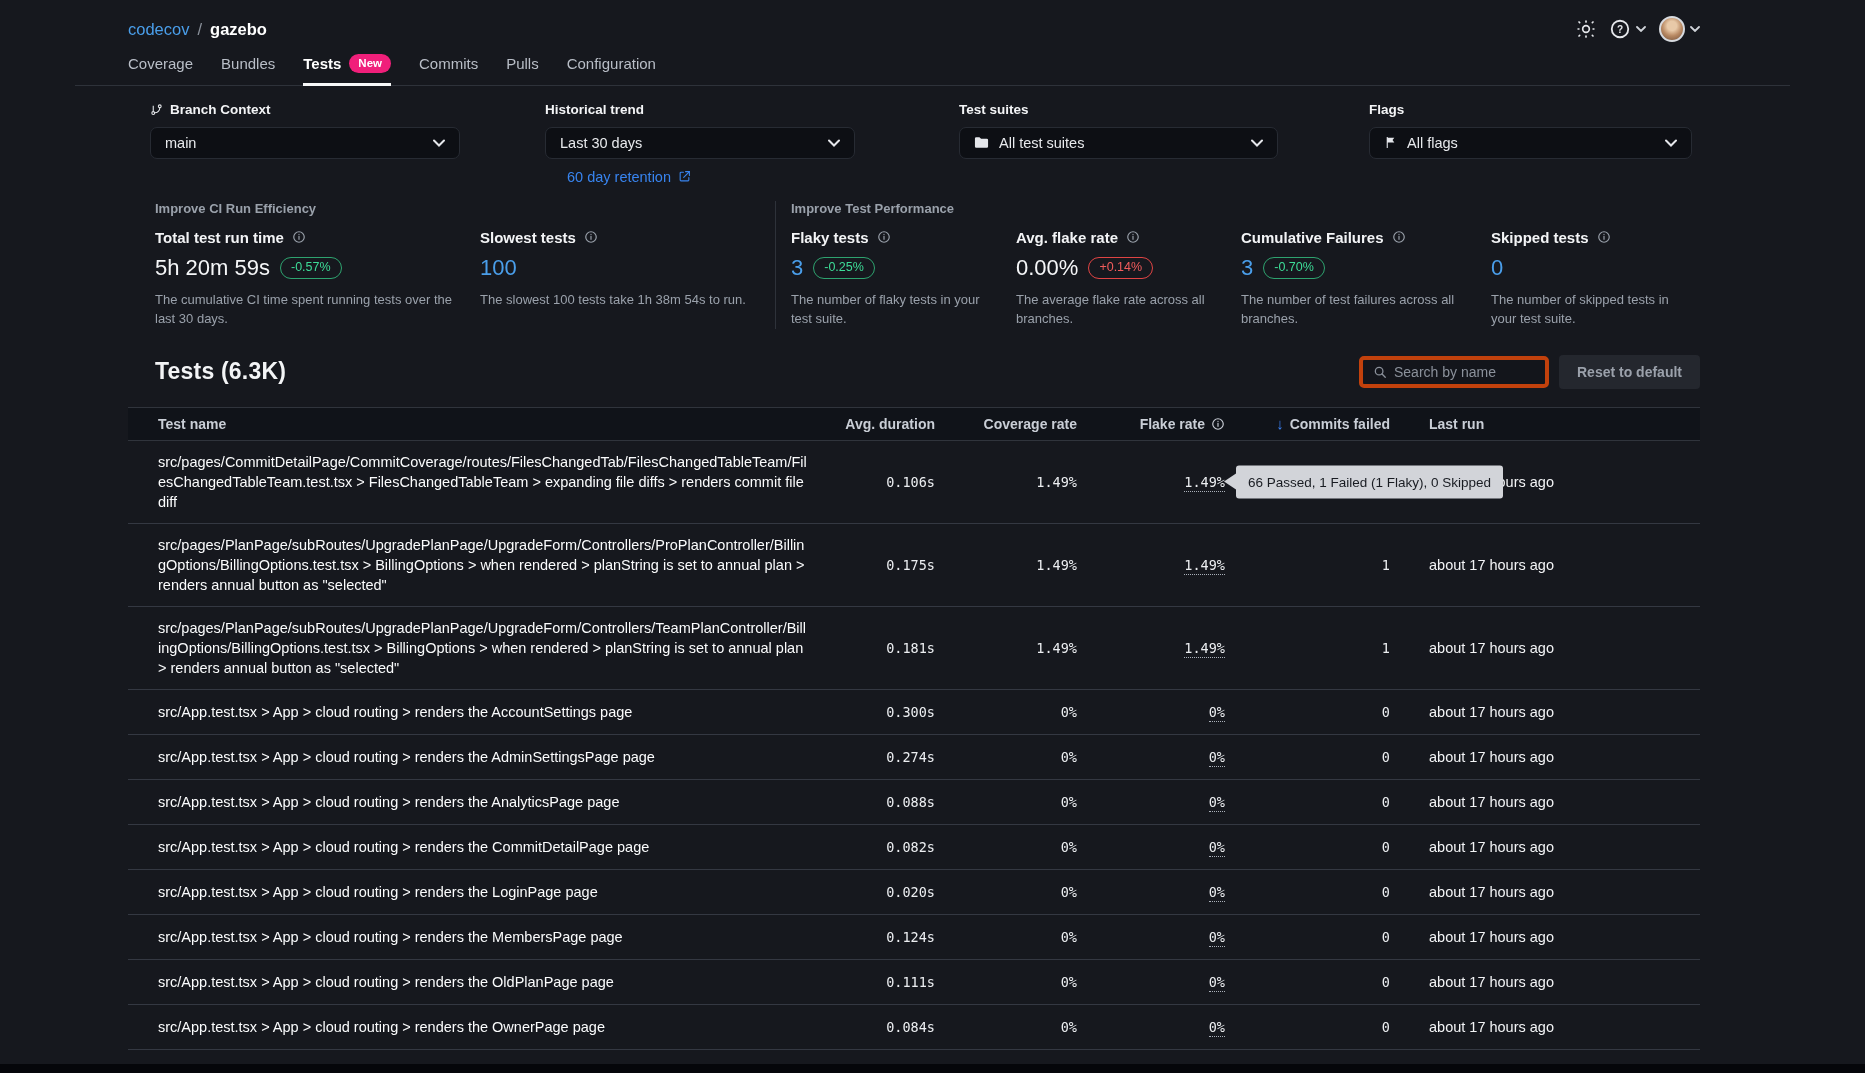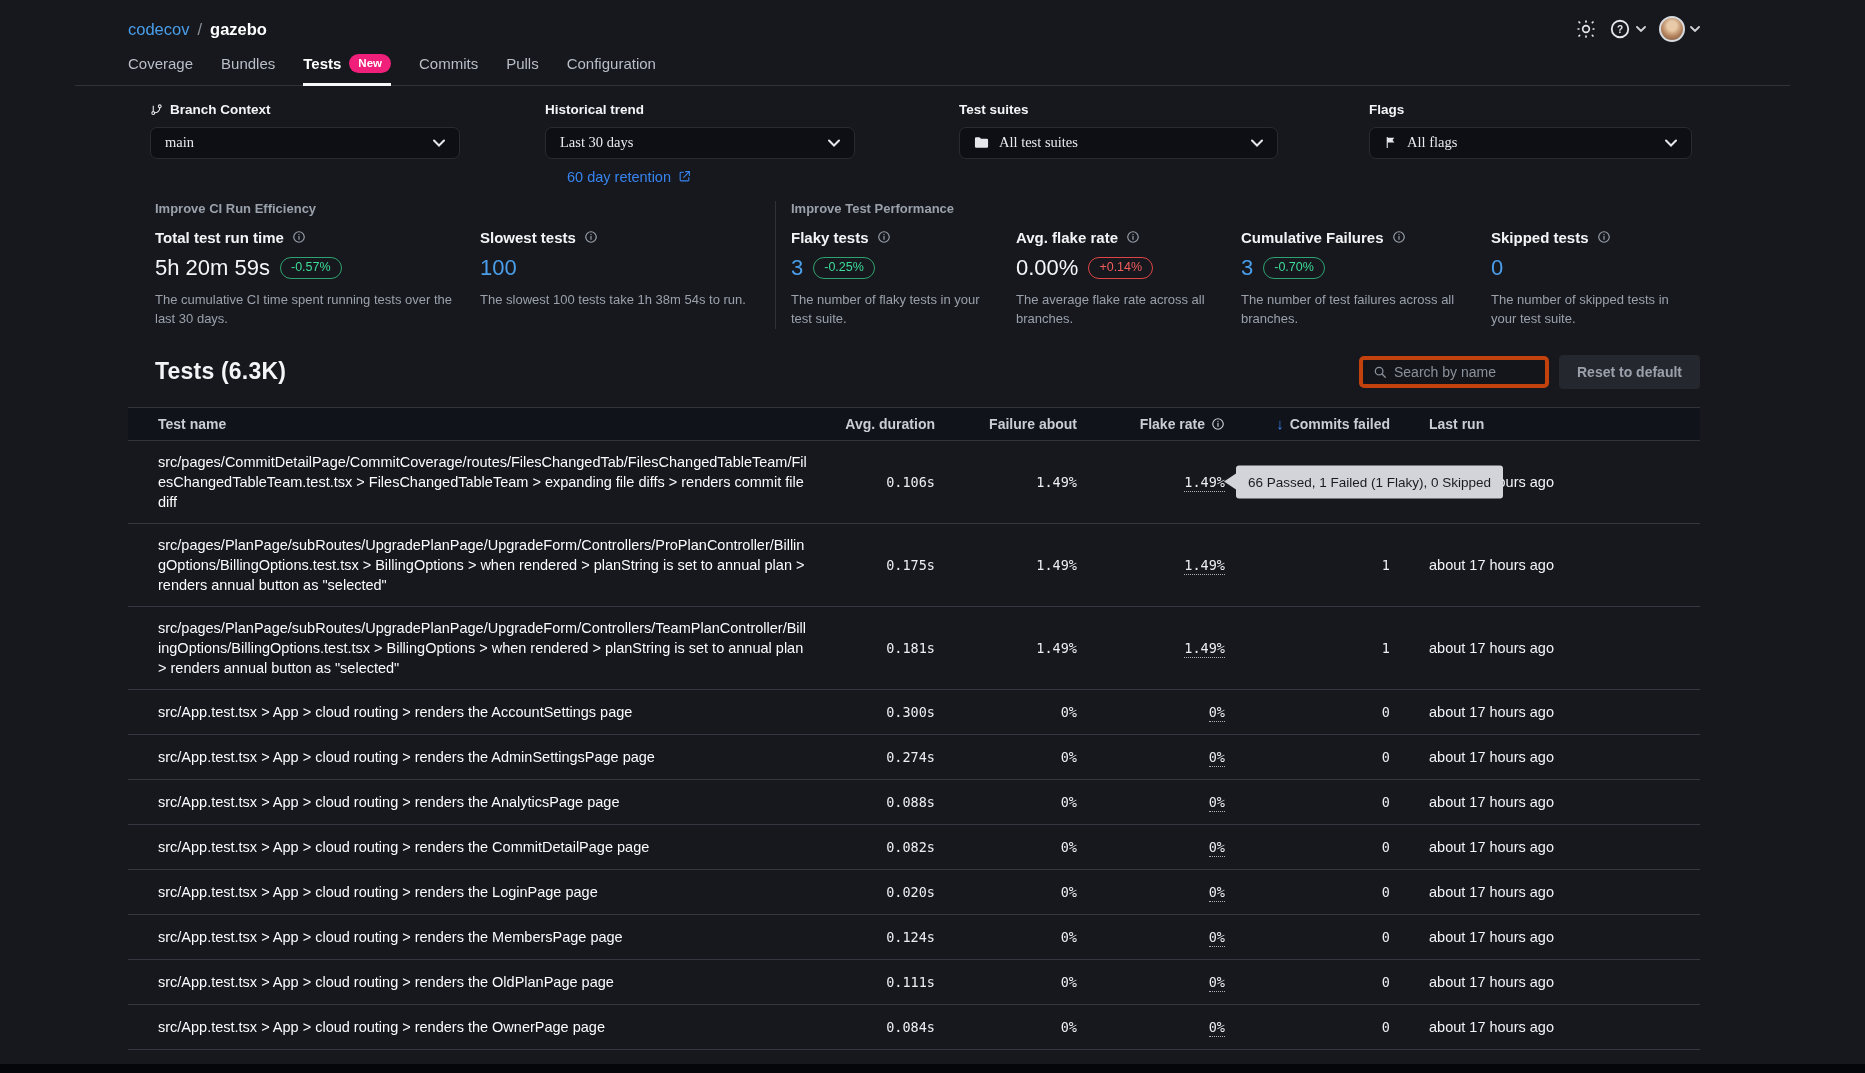--- a/index.html
+++ b/index.html
@@ -34,21 +34,21 @@
 
   
   .filters { display:flex; margin:16px 0 0 22px; }
   .fcol1 { width:310px; margin-right:85px; }
   .fcol2 { width:310px; margin-right:104px; }
   .fcol3 { width:319px; margin-right:91px; }
   .fcol4 { width:323px; }
   .filter-label { font-size:13.5px; font-weight:700; color:#f3f4f6; display:flex; align-items:center; gap:7px; }
   .dropdown { margin-top:10px; height:32px; background:#0d0f14; border:1px solid #272b33; border-radius:7px;
               display:flex; align-items:center; padding:0 14px; font-size:14.5px; color:#e8eaed; cursor:pointer; }
-  .dropdown .val { flex:1; display:flex; align-items:center; gap:10px;font-family:Liberation Serif, serif; }
+  .dropdown .val { flex:1; display:flex; align-items:center; gap:10px; }
   .retention { margin:10px 0 0 439px; display:flex; align-items:center; gap:7px;
                color:#3884ef; font-size:14.5px; cursor:pointer; width:max-content; }
 
   
   .metrics { display:flex; margin-top:16px; }
   .mgroup { display:flex; flex-direction:column; }
   .mgl { margin-left:27px; }
   .mgr { margin-left:15px; }
   .m-section-label { font-size:13px; font-weight:600; color:#9aa1ab; }
   .m-cards { display:flex; margin-top:13px; }
@@ -389,21 +389,21 @@
 
   <div class="table">
     <div class="thead">
       <div class="th">
           <span>Test name</span>
         </div>
       <div class="th right">
           <span>Avg. duration</span>
         </div>
       <div class="th right">
-          <span>Failure about</span>
+          <span>Coverage rate</span>
         </div>
       <div class="th right">
         <span>Flake rate</span>
         <span>
           <svg width="14" height="14" viewBox="0 0 24 24" fill="none" stroke="#c9ced6" stroke-width="2" stroke-linecap="round">
             <circle cx="12" cy="12" r="9"></circle>
               <path d="M12 11v5"></path>
               <path d="M12 7.6v.2"></path>
           </svg>
         </span>

